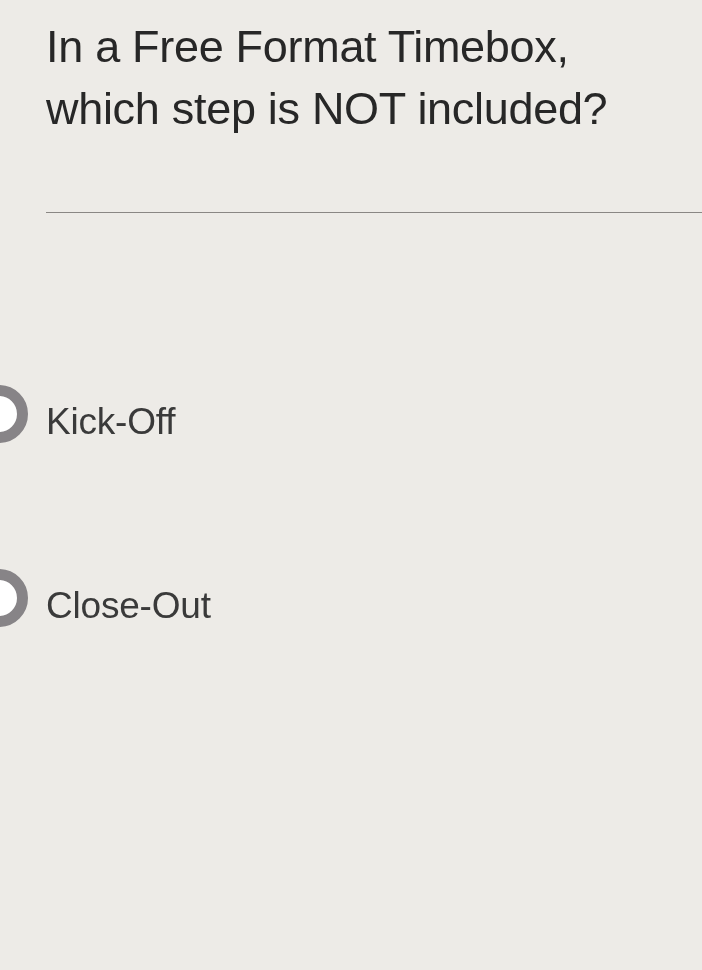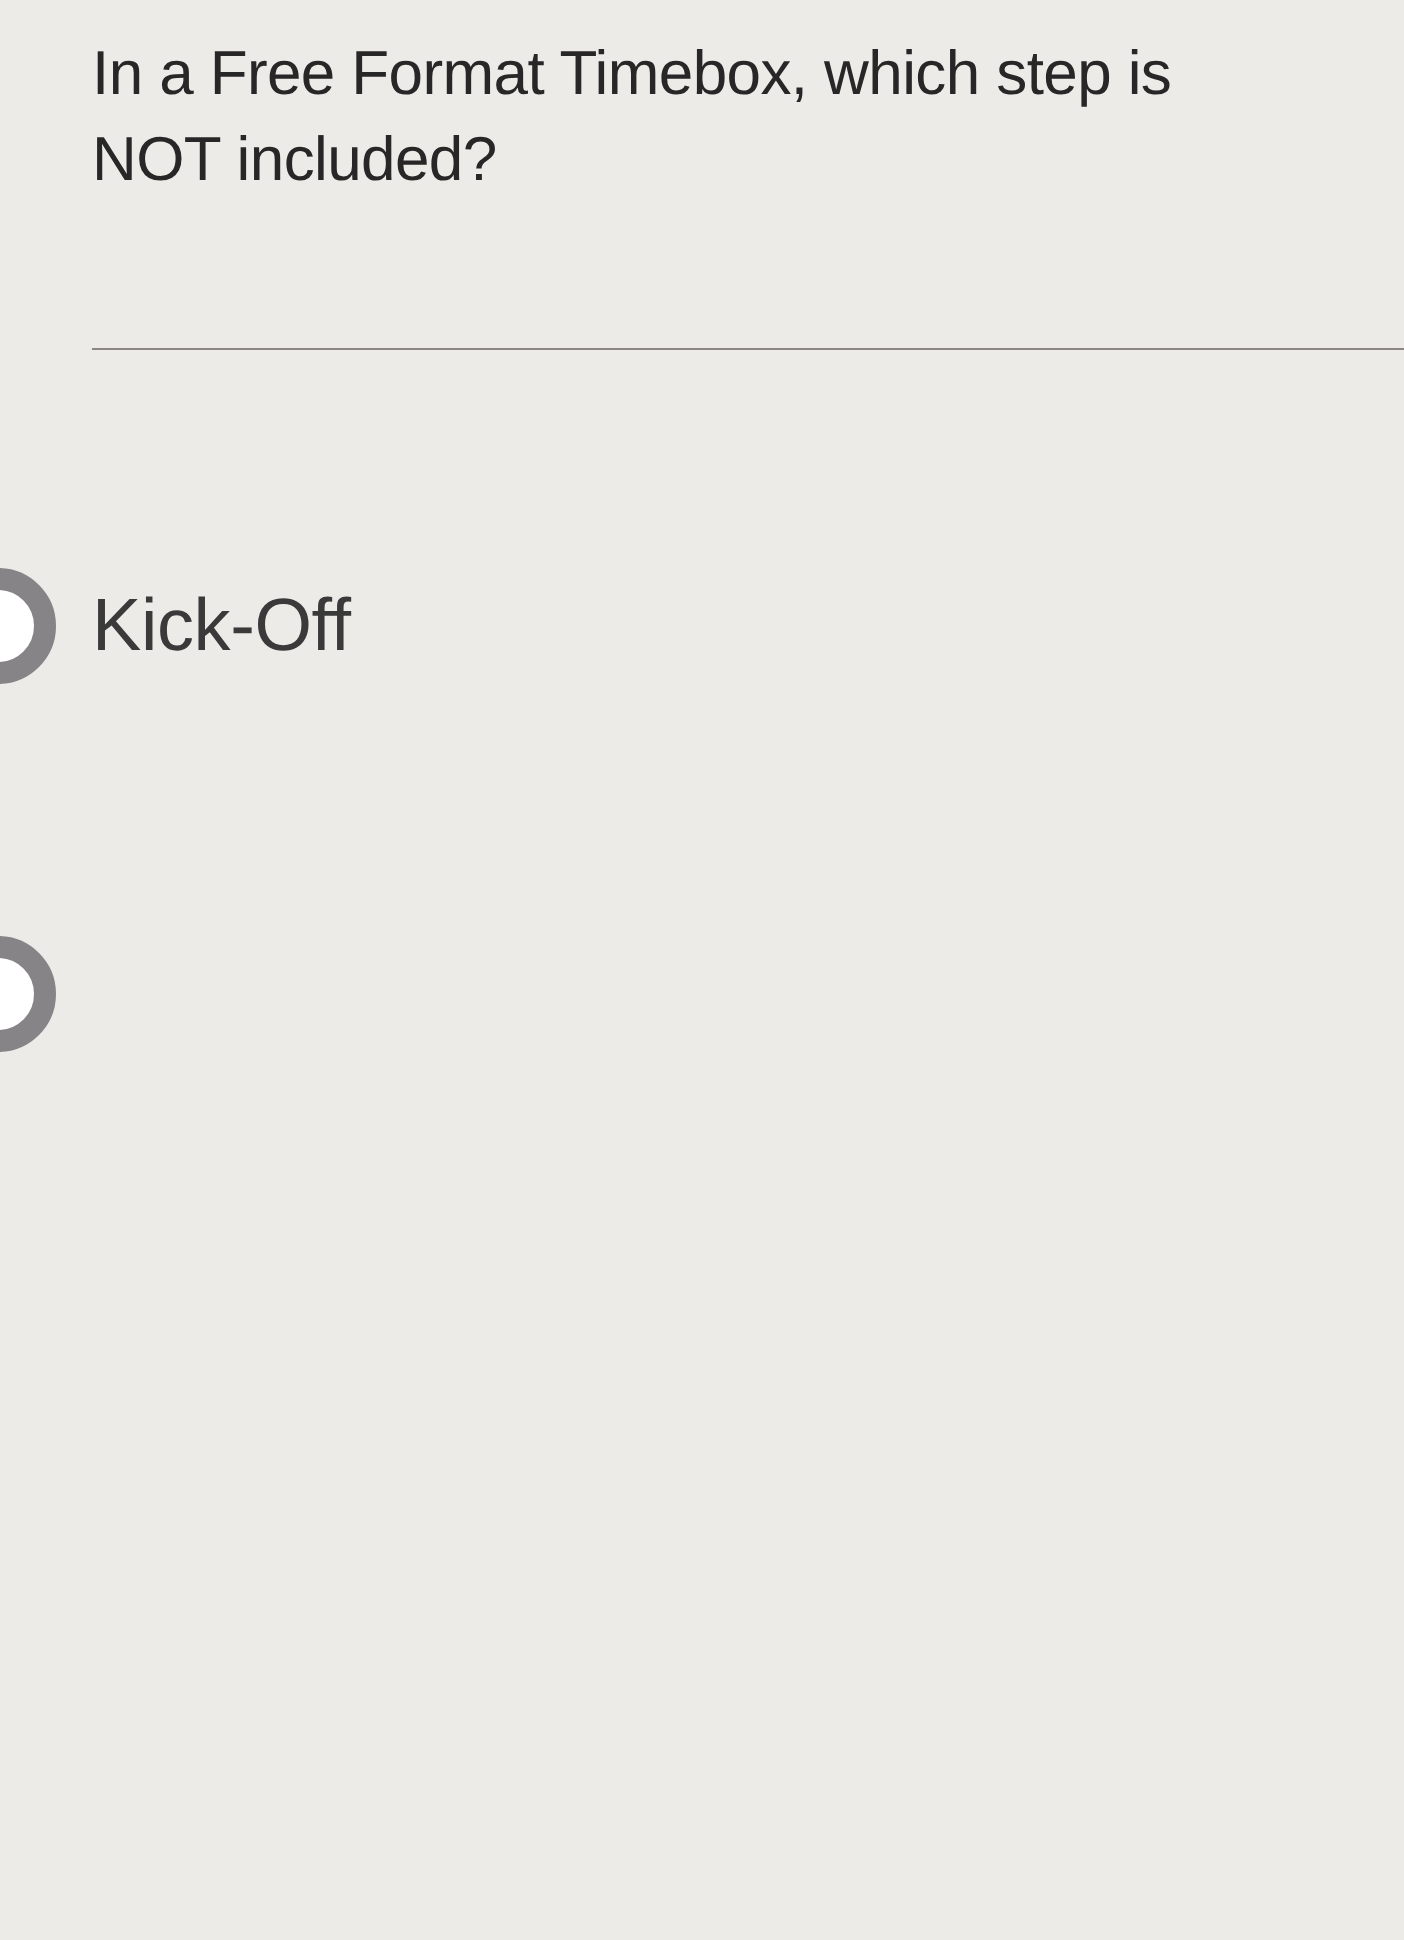--- a/index.html
+++ b/index.html
@@ -10,40 +10,40 @@
     body {
       width: 702px;
       height: 970px;
       background: #edebe7;
       font-family: -apple-system, BlinkMacSystemFont, "Helvetica Neue", Helvetica, Arial, sans-serif;
       overflow: hidden;
       position: relative;
     }
     .question {
       padding: 16px 46px 0 46px;
-      font-size: 31px;
+      font-size: 45px;
       line-height: 1.38;
       color: #272727;
       font-weight: 400;
       letter-spacing: -0.3px;
     }
     .divider {
       margin: 72px 0 0 46px;
       border: none;
       border-top: 1px solid #8a8784;
       width: 100%;
     }
     .options {
       margin-top: 46px;
     }
     .option {
       position: relative;
       height: 184px;
       display: flex;
-      align-items: center;
+      align-items: flex-end;
       padding-left: 46px;
     }
     .radio {
       position: absolute;
       left: -30px;
       width: 58px;
       height: 58px;
       border-radius: 50%;
       background: #ffffff;
       border: 11px solid #878487;
@@ -62,14 +62,15 @@
 
 <hr class="divider">
 
 <div class="options">
   <div class="option">
     <div class="radio"></div>
     <div class="option-label">Kick-Off</div>
   </div>
   <div class="option">
     <div class="radio"></div>
+    <div class="option-label">Close-Out</div>
   </div>
 </div>
 
 </body></html>

